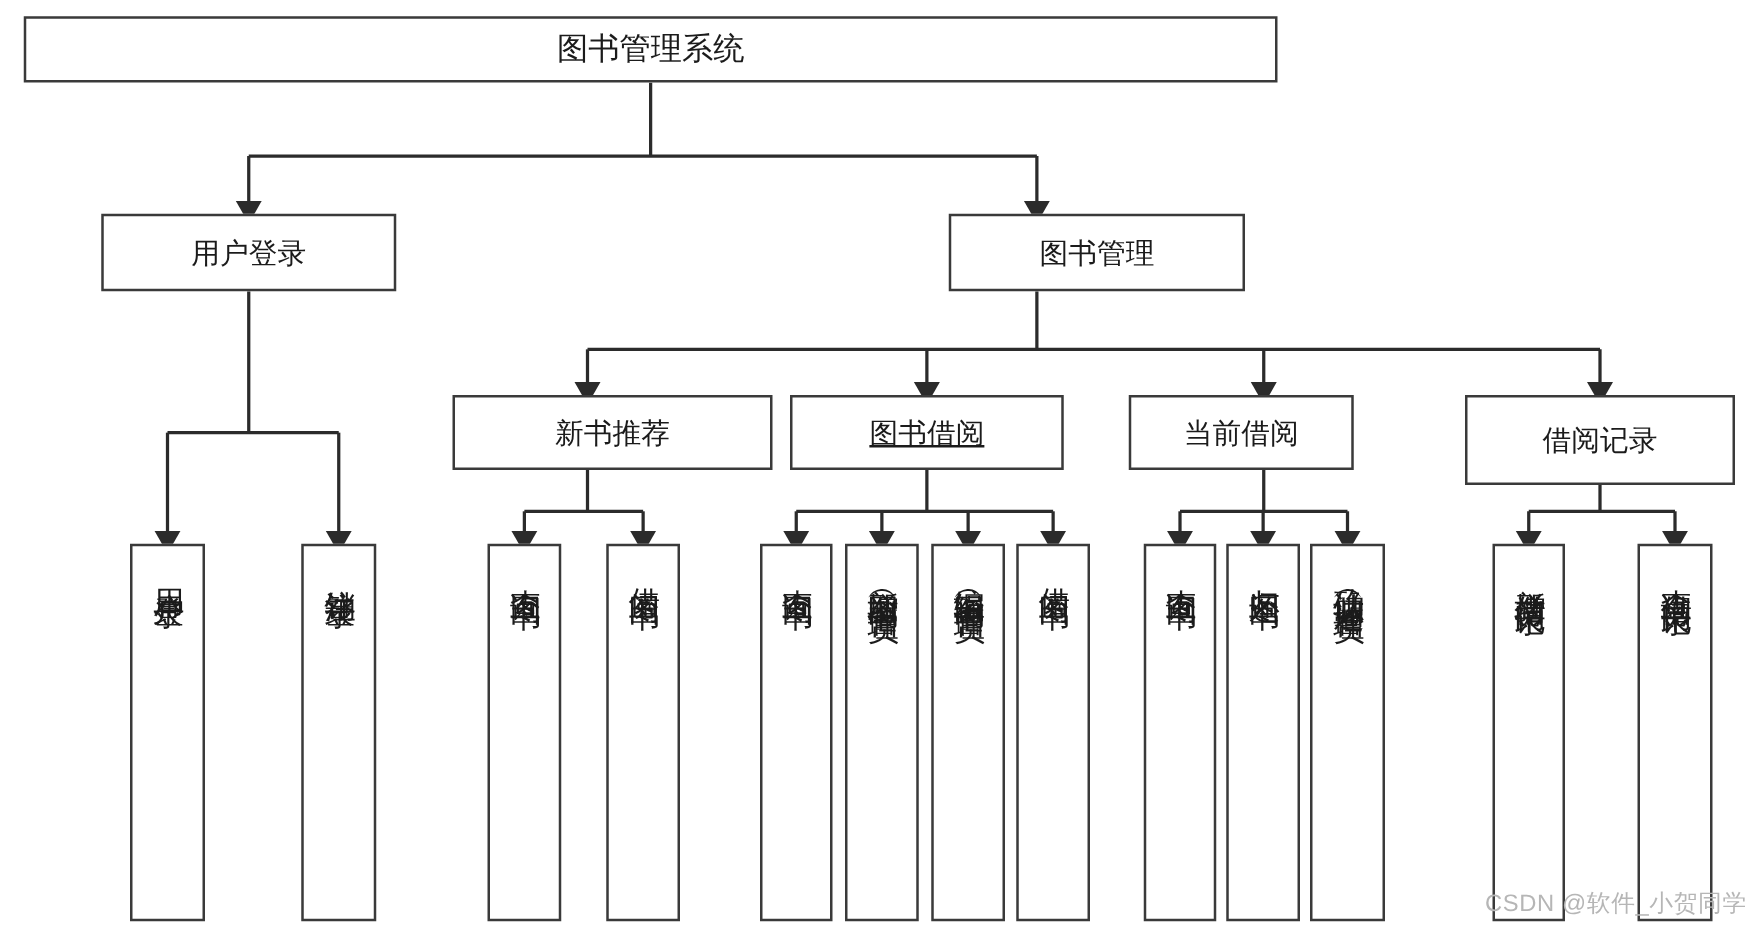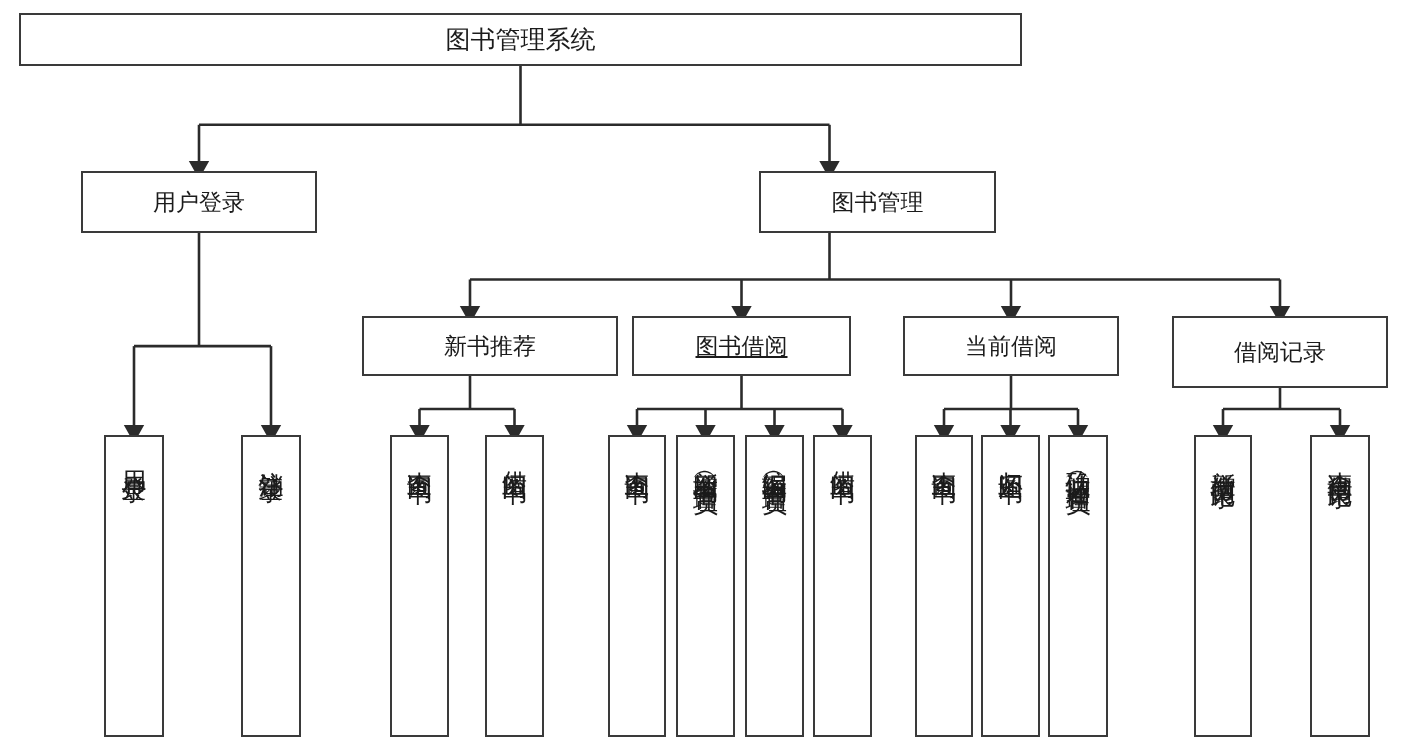--- a/index.html
+++ b/index.html
@@ -133,21 +133,21 @@
       </div>
       <div class="node level-mid" style="left: 711px; top: 171px; width: 237px; height: 62px; margin-left: 48px;">
         <span class="label">图书管理</span>
       </div>
       <div class="node level-mid" style="left: 362px; top: 316px; width: 256px; height: 60px;">
         <span class="label">新书推荐</span>
       </div>
       <div class="node level-mid" style="left: 632px; top: 316px; width: 219px; height: 60px; text-decoration: underline;">
         <span class="label">图书借阅</span>
       </div>
-      <div class="node level-mid" style="left: 903px; top: 316px; width: 216px; height: 60px;">
+      <div class="node level-mid" style="left: 903px; top: 316px; width: 180px; height: 60px;">
         <span class="label">当前借阅</span>
       </div>
       <div class="node level-mid" style="left: 1172px; top: 316px; width: 216px; height: 72px;">
         <span class="label">借阅记录</span>
       </div>
       <div class="node leaf" style="left: 104px; top: 435px; width: 60px; height: 302px;">
         <span class="label">用户登录</span>
       </div>
       <div class="node leaf" style="left: 241px; top: 435px; width: 60px; height: 302px;">
         <span class="label">注销登录</span>
@@ -180,14 +180,15 @@
         <span class="label">确认归还（管理员）</span>
       </div>
       <div class="node leaf" style="left: 1194px; top: 435px; width: 58px; height: 302px;">
         <span class="label">新增借阅记录</span>
       </div>
       <div class="node leaf" style="left: 1310px; top: 435px; width: 60px; height: 302px;">
         <span class="label">查询借阅记录</span>
       </div>
     </div>
 
+  <div id="watermark">CSDN @软件_小贺同学</div>
 
 </div>
 
 </body></html>

